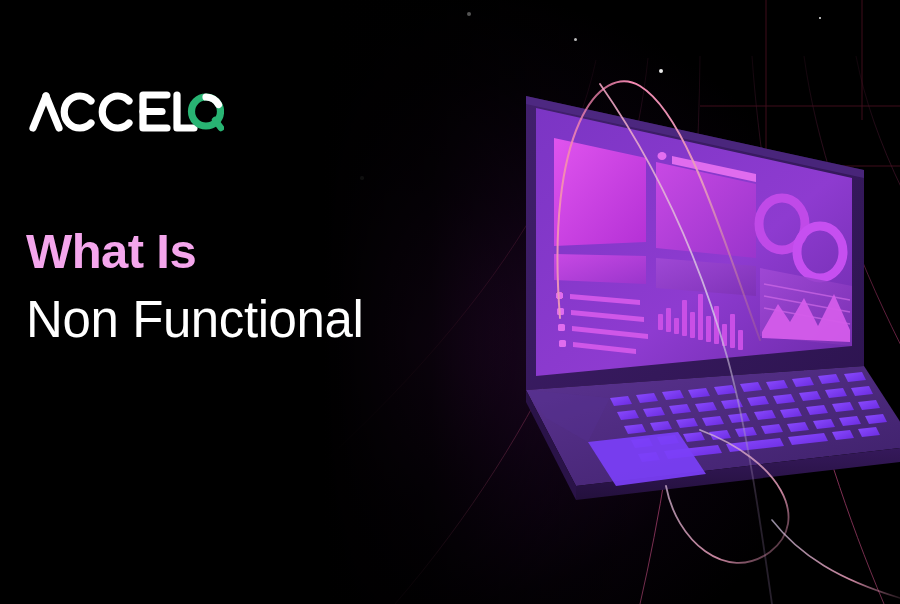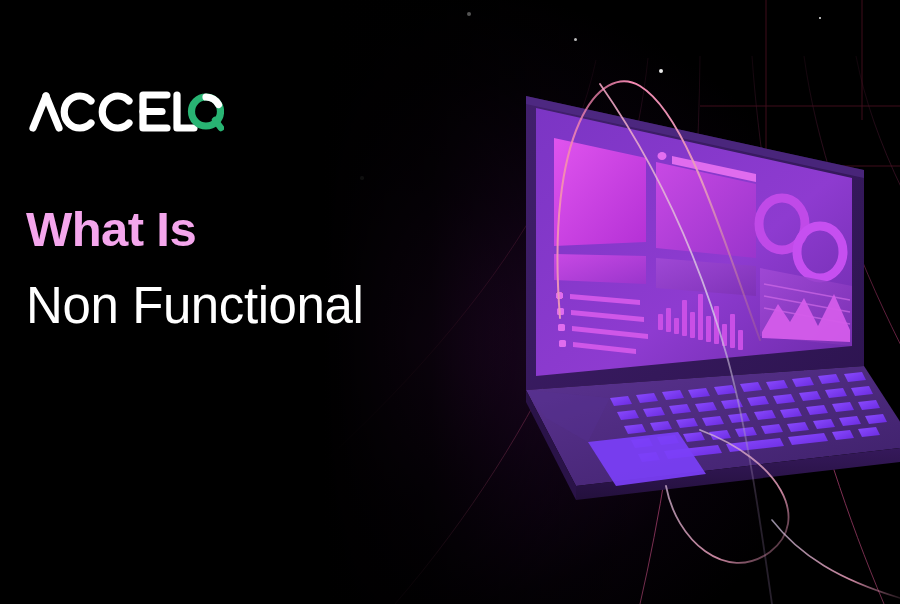--- a/index.html
+++ b/index.html
@@ -66,39 +66,39 @@
     position:absolute;
     left:28px; top:82px;
     display:flex; align-items:center;
     height:56px;
   }
   #logo svg { display:block; }
 
   
   #headline {
     position:absolute;
-    left:26px; top:204px;
+    left:26px; top:226px;
     width:430px;
   }
   .h-line { display:block; white-space:nowrap; }
   .h-accent {
     font-size:49px;
     font-weight:bold;
     line-height:1.06;
     letter-spacing:-0.6px;
     color:#f4a6ec;
   }
   .h-main {
     font-size:51px;
     font-weight:400;
     line-height:1.18;
     letter-spacing:-0.4px;
     color:#ffffff;
   }
-  .h-main.first { margin-top:20px; }
+  .h-main.first { margin-top:12px; }
 
   
   #laptop { position:absolute; left:460px; top:46px; width:460px; height:480px; }
   #laptop svg { display:block; overflow:visible; }
 
   
   .ribbon-svg { position:absolute; inset:0; width:900px; height:604px; }
 </style>
 </head>
 <body>

